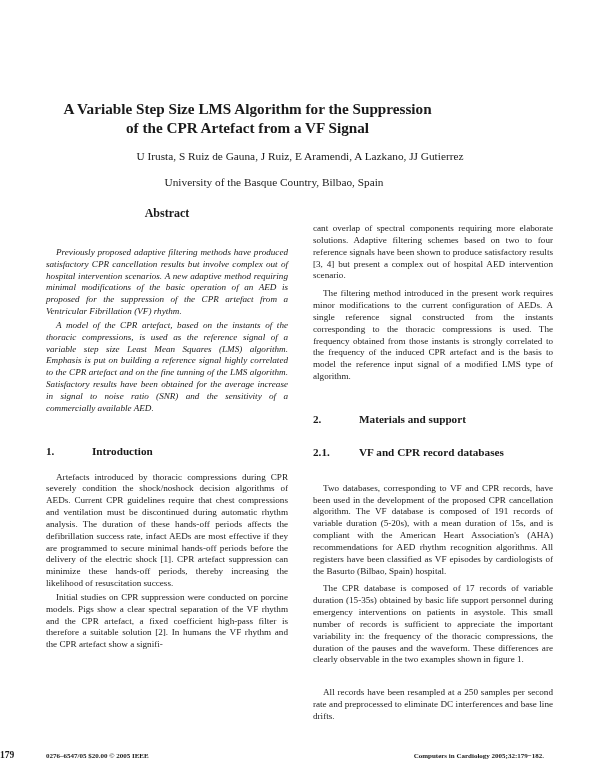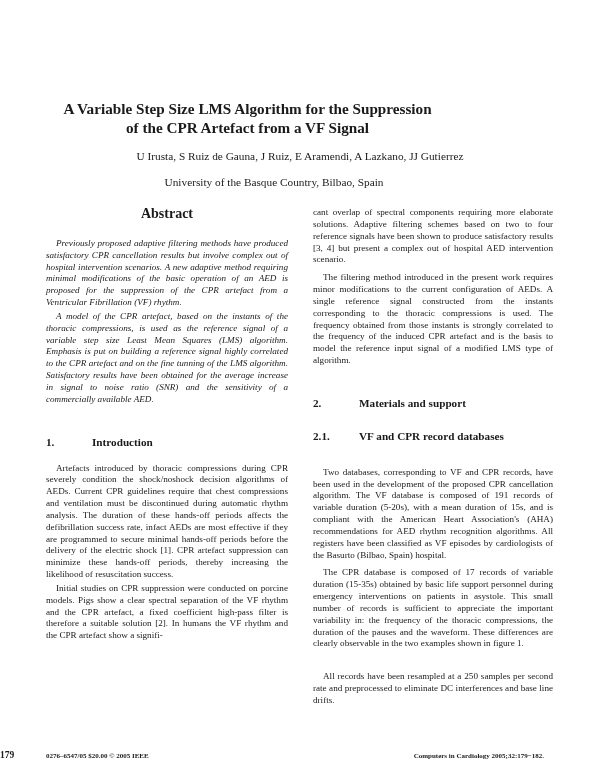--- a/index.html
+++ b/index.html
@@ -6,23 +6,23 @@
   body { width:600px; height:776px; position:relative; overflow:hidden;
          font-family:"Liberation Serif", "DejaVu Serif", serif; color:#1a1a1a; }
   .title { position:absolute; left:0; width:495px; top:99px; text-align:center;
            font-weight:bold; font-size:15.2px; line-height:19px; }
   .authors { position:absolute; left:0; width:600px; top:150px; text-align:center; font-size:11.3px; }
   .affil { position:absolute; left:0; width:548px; top:176px; text-align:center; font-size:11.3px; }
   .col { position:absolute; font-size:9.15px; line-height:11.85px; text-align:justify; }
   .col.left { left:46px; width:242px; top:208px; }
   .col.right { left:313px; width:240px; top:207px; }
   .col p { margin:0; text-indent:10px; }
-  .col p.noind { text-indent:0; }
+  .col p.noind { text-indent:0;margin-top:16px; }
   .col p + p { margin-top:2px; }
-  .abs-head { text-align:center; font-weight:bold; font-size:14px; margin:0 0 18px 0; }
+  .abs-head { text-align:center; font-weight:bold; font-size:12px; margin:0 0 27px 0; }
   .abs p { font-style:italic; }
   .sec { font-weight:bold; font-size:11.2px; display:flex; }
   .sec .num { width:46px; }
   .footer { position:absolute; top:752px; font-size:7px; font-weight:bold; }
   .foot-left { left:46px; }
   .foot-center { left:0; width:600px; font-size:9.5px; top:750px; font-weight:bold; }
   .foot-right { right:56px; }
 </style>
 </head>
 <body>

